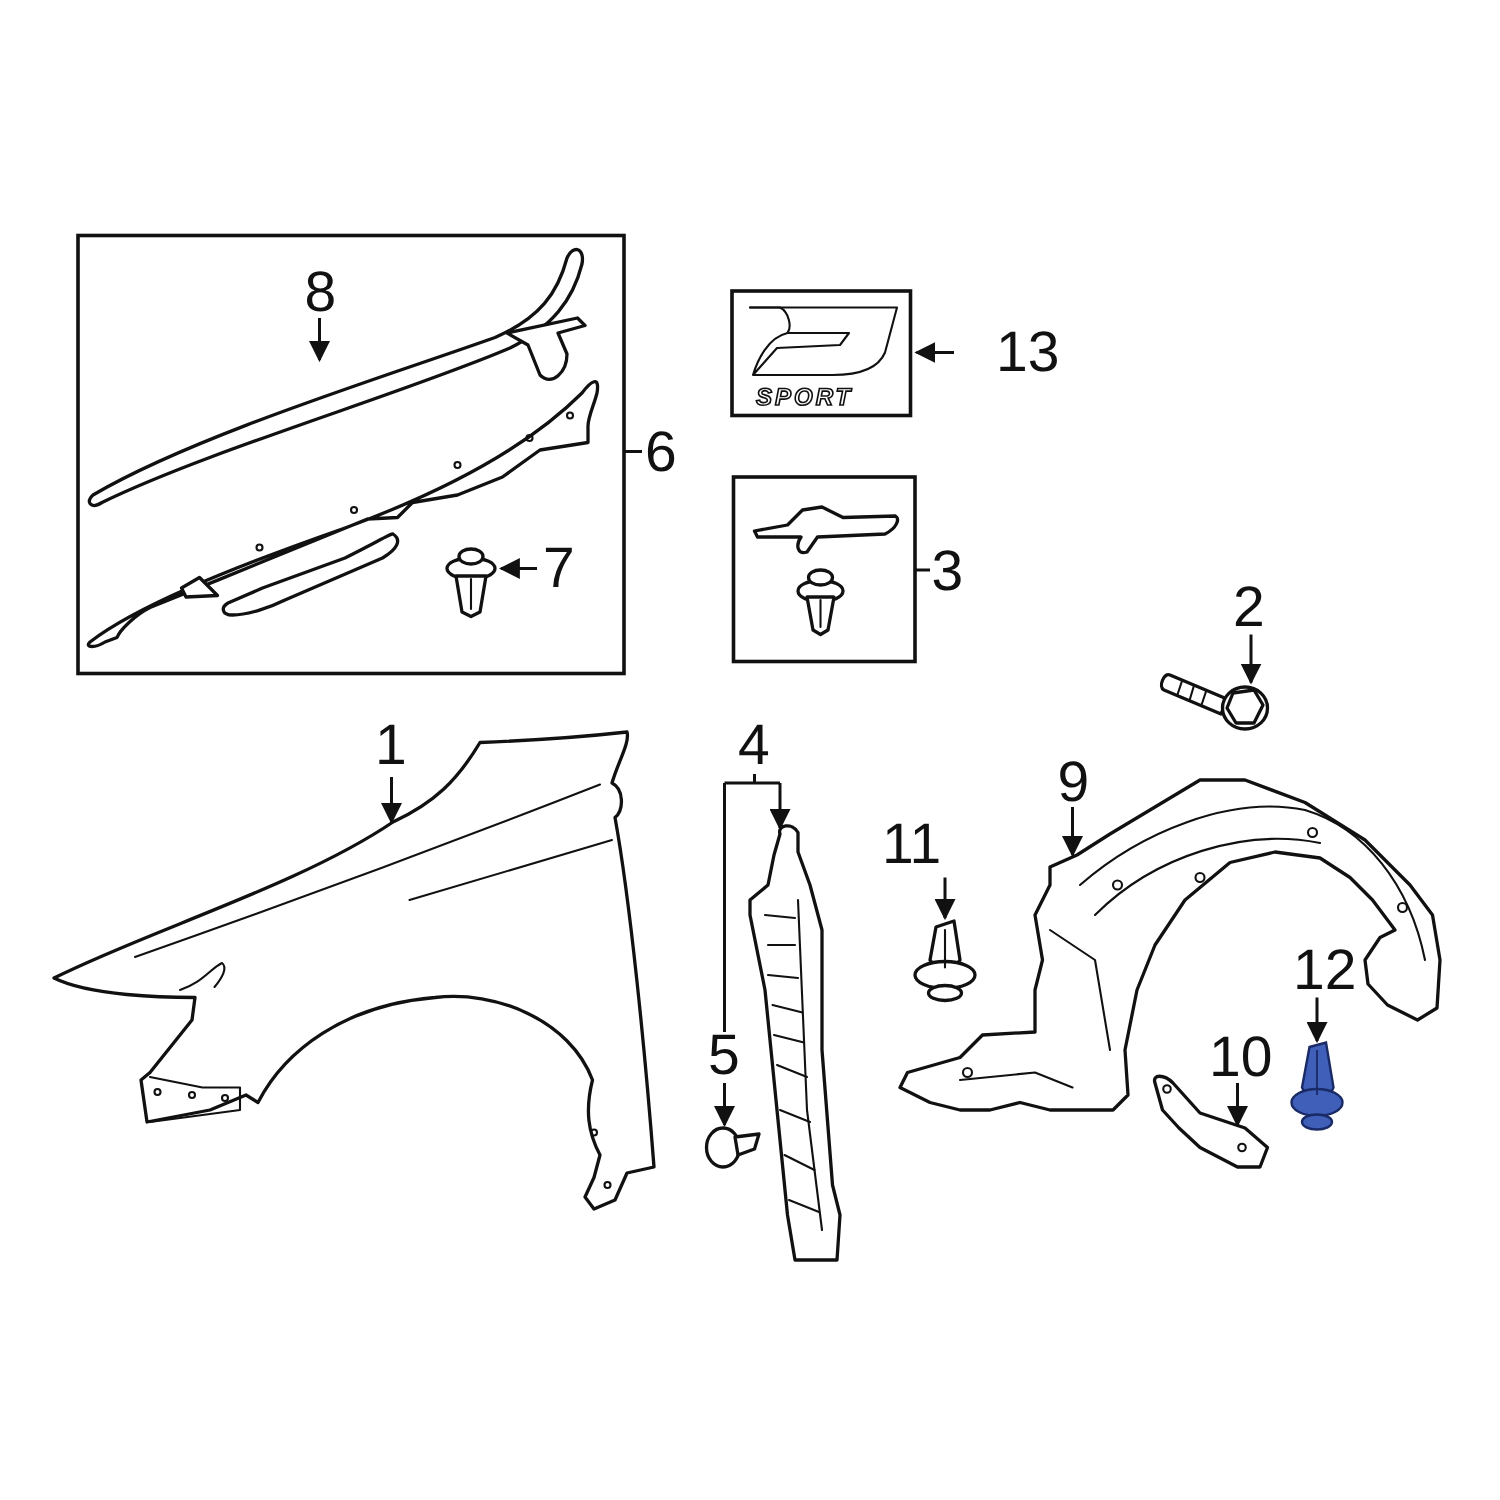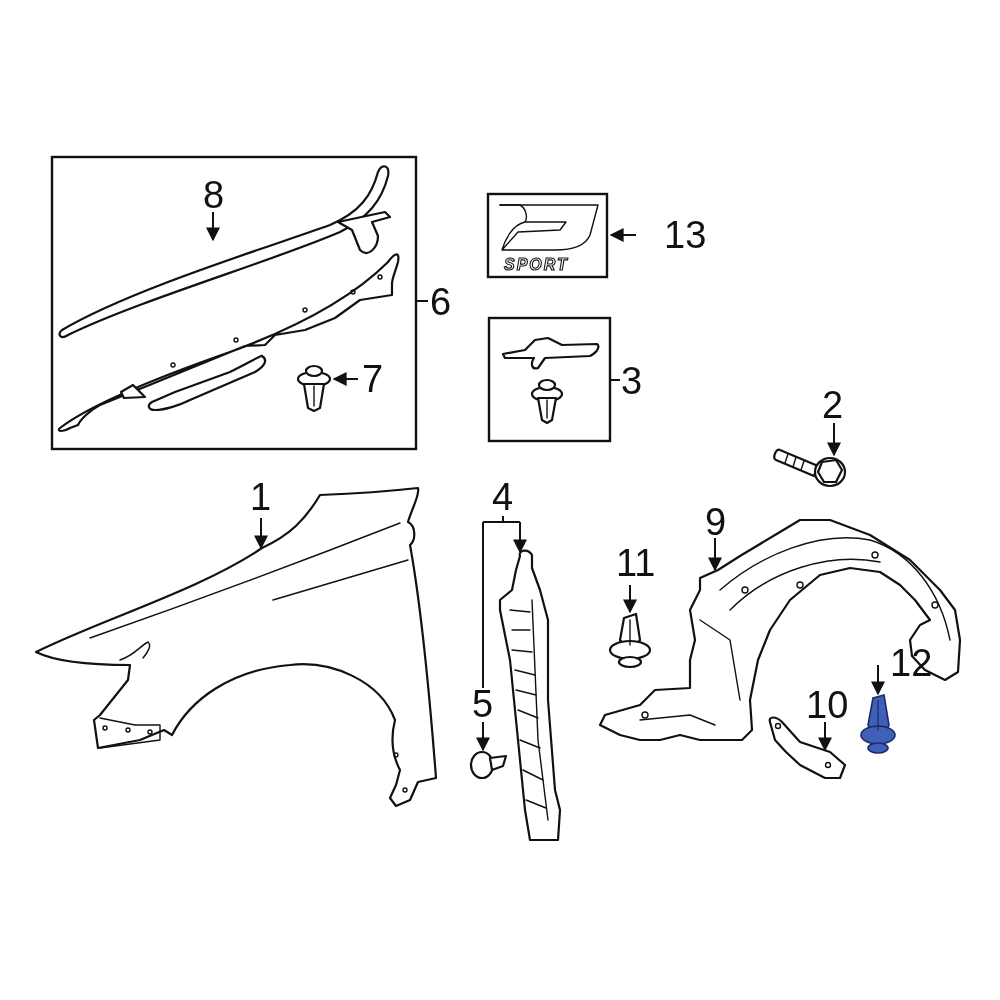--- a/index.html
+++ b/index.html
@@ -162,15 +162,15 @@
 <div class="callout" style="left:250px;top:478px;">1</div>
 <div class="callout" style="left:822px;top:386px;">2</div>
 <div class="callout" style="left:621px;top:362px;">3</div>
 <div class="callout" style="left:492px;top:478px;">4</div>
 <div class="callout" style="left:472px;top:685px;">5</div>
 <div class="callout" style="left:430px;top:283px;">6</div>
 <div class="callout" style="left:362px;top:360px;">7</div>
 <div class="callout" style="left:203px;top:176px;">8</div>
 <div class="callout" style="left:705px;top:503px;">9</div>
 <div class="callout" style="left:806px;top:686px;text-align:center;">10</div>
-<div class="callout" style="left:616px;top:544px;">11</div>
-<div class="callout" style="left:862px;top:644px;margin-left:28px;">12</div>
+<div class="callout" style="left:588px;top:544px;">11</div>
+<div class="callout" style="left:862px;top:628px;">12</div>
 <div class="callout" style="left:640px;top:216px;margin-left:24px;">13</div>
 
 </body></html>

